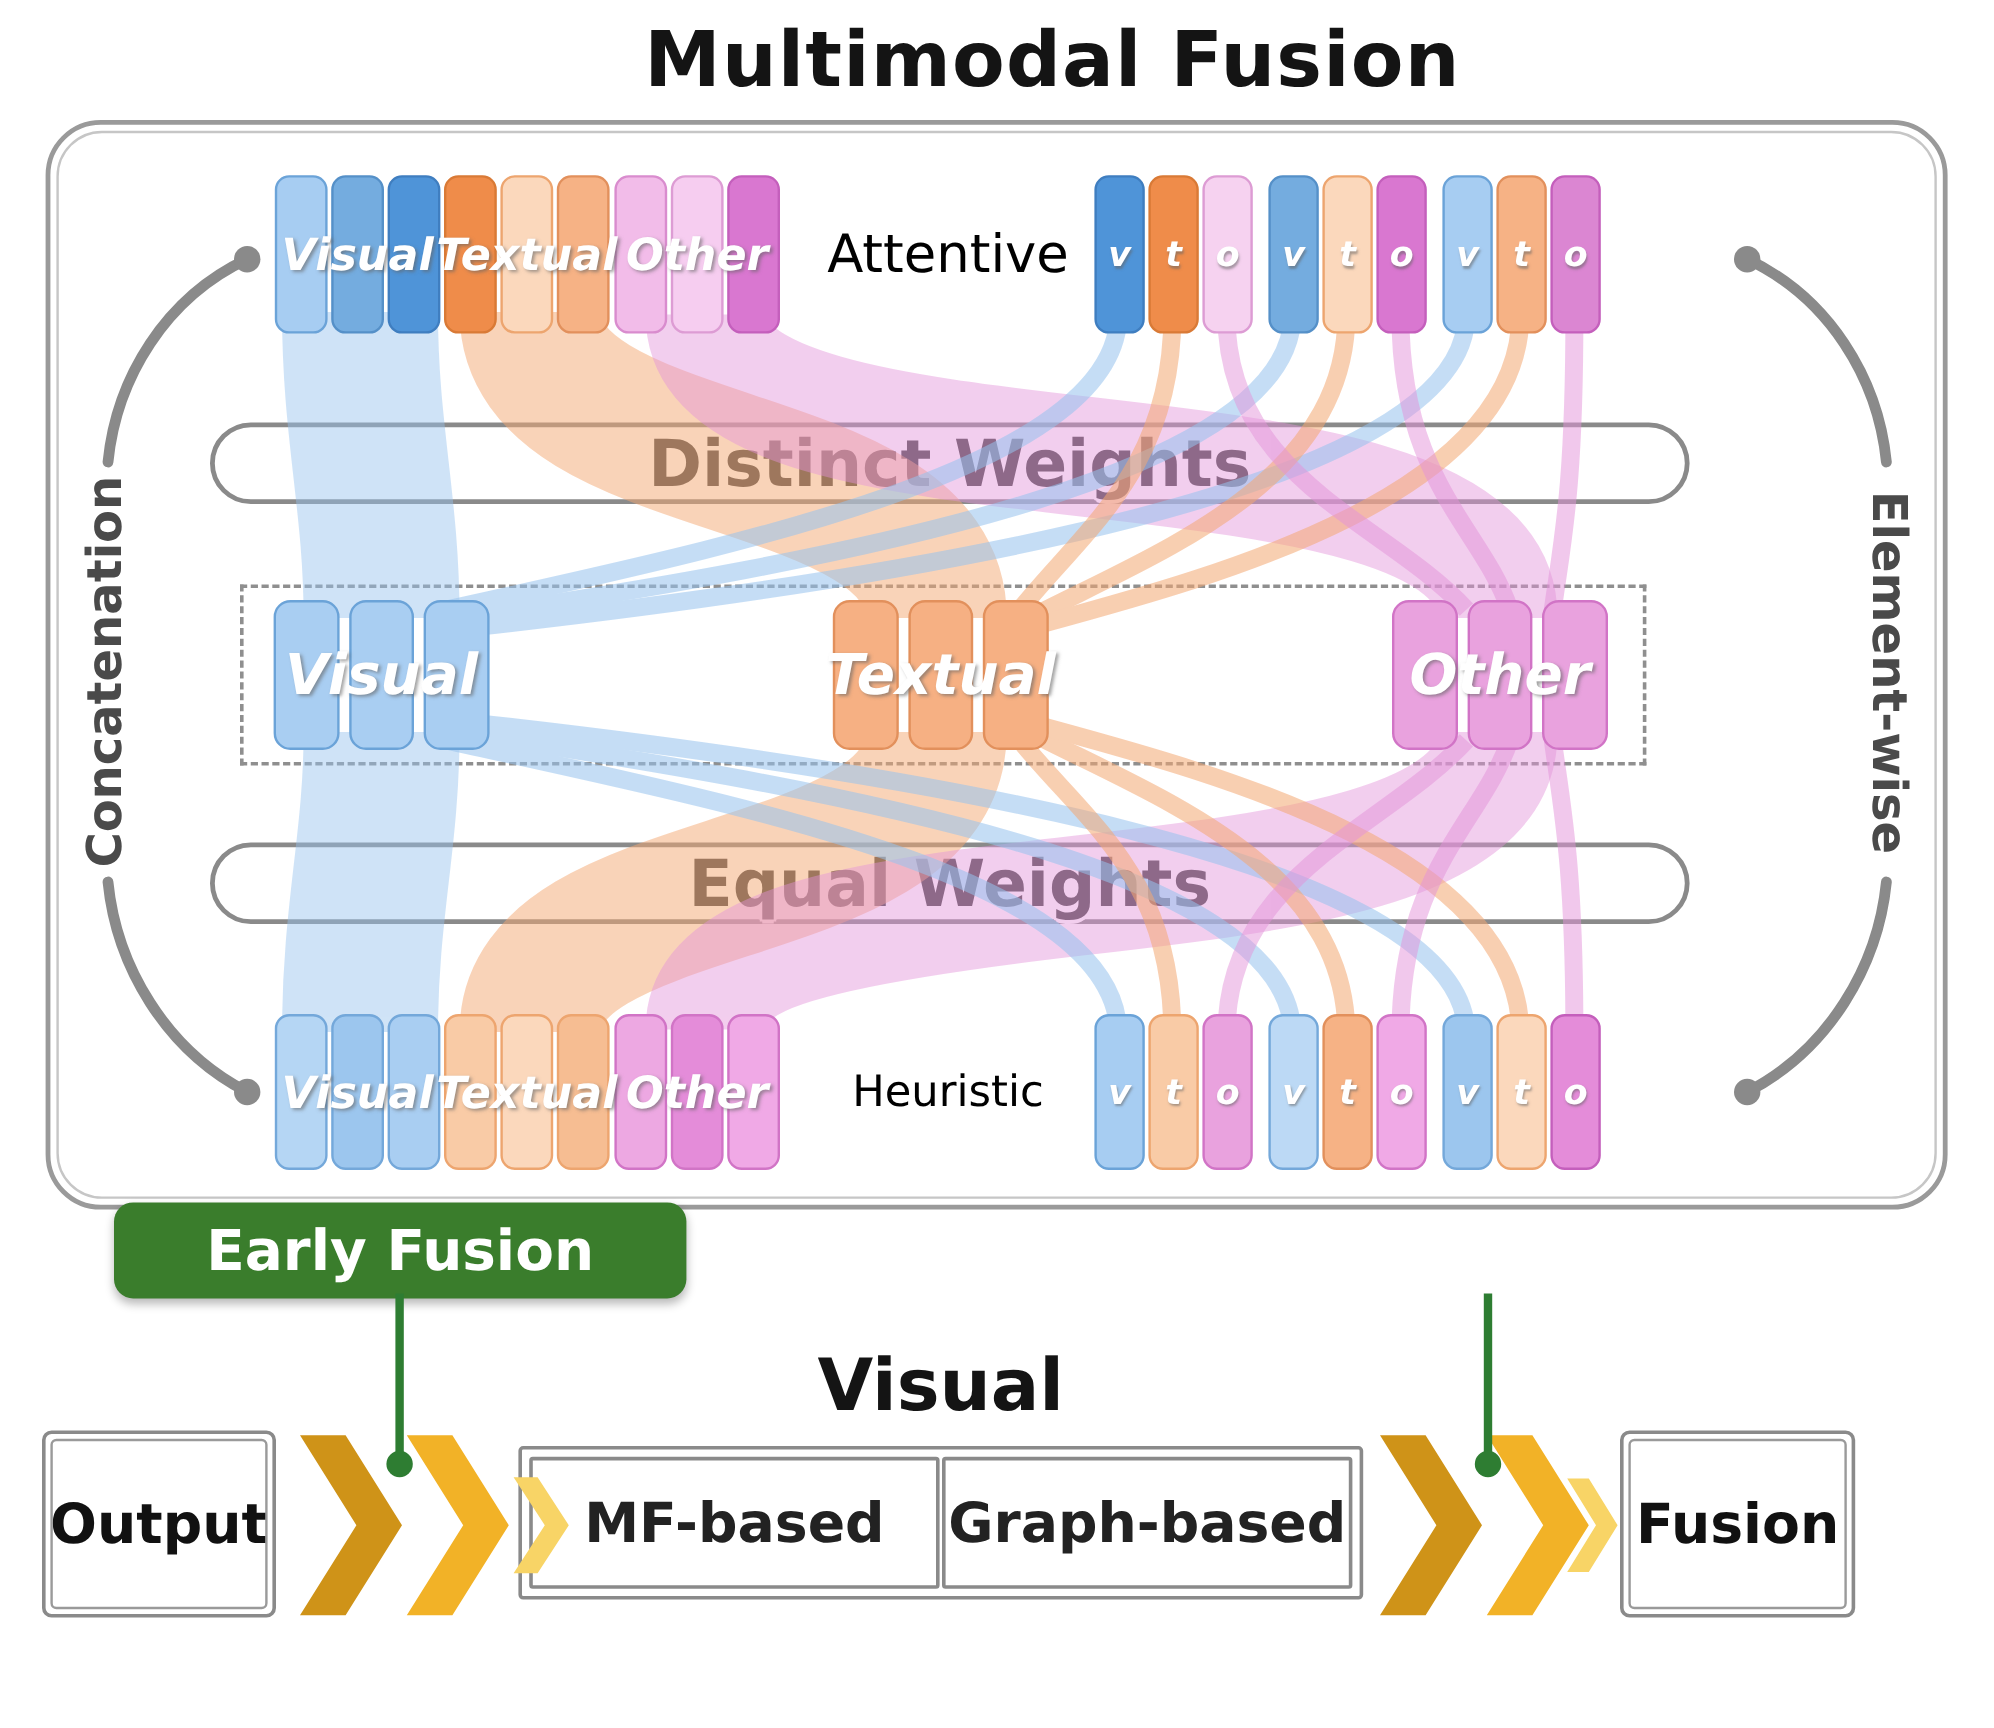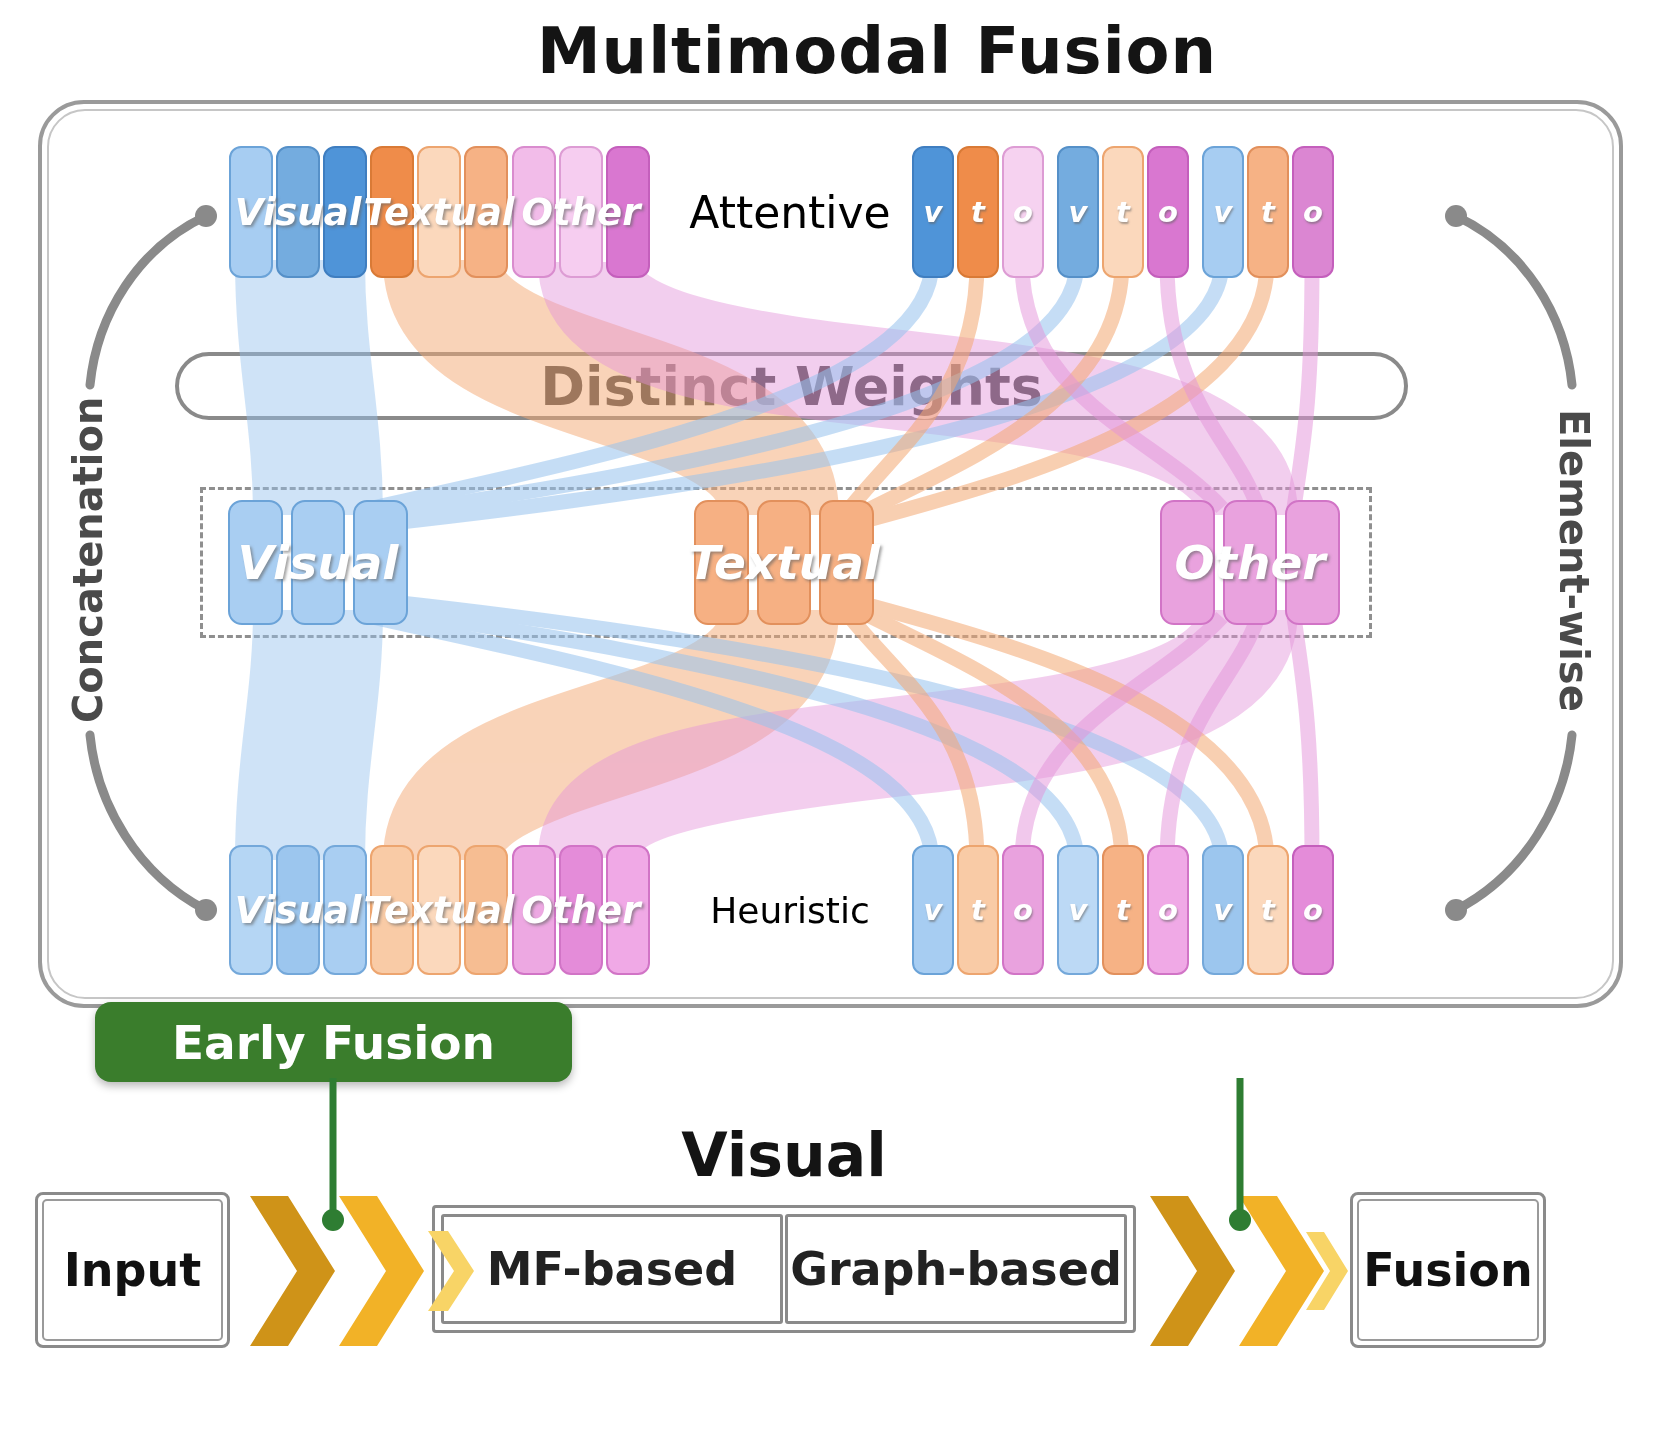--- a/index.html
+++ b/index.html
@@ -107,20 +107,21 @@
            0 -3px 0 #fff,0 3px 0 #fff,-3px 0 0 #fff,3px 0 0 #fff;}
 </style>
 </head>
 <body>
 
 <div class="page">
 
   <div class="panel"></div>
 
   <div class="wbar halo-sm" id="distinct">Distinct Weights</div>
+  <div class="wbar halo-sm" id="equal">Equal Weights</div>
 
   <div class="dashedbox"></div>
 
   <svg class="layer" viewBox="0 0 1662 1440">
 
     <g fill="none" opacity="0.45" stroke="#97c3ee">
       <path d="M 300 260 C 300 360, 318 420, 318 515" stroke-width="130"></path>
       <path d="M 318 610 C 318 700, 300 760, 300 860" stroke-width="130"></path>
     </g>
     <g fill="none" opacity="0.5" stroke="#f4a873">
@@ -262,21 +263,21 @@
   <div class="glabel" id="lbl-bt">Textual</div>
   <div class="glabel" id="lbl-bo">Other</div>
   <div class="mlabel halo-sm" id="heuristic">Heuristic</div>
 
   <div class="banner" id="early" style="background: rgb(58, 125, 44);">Early Fusion</div>
 
   <div class="title halo">Multimodal Fusion</div>
   <div class="enc-title halo">Visual</div>
 
   <div class="dbox" id="input">
-    <span>Input</span>
+    <span>Output</span>
   </div>
   <div class="encoder-outer">
     <div class="enc-cell">MF-based</div>
     <div class="enc-cell">Graph-based</div>
   </div>
   <div class="dbox" id="output">
     <span>Fusion</span>
   </div>
 
   <svg class="layer" viewBox="0 0 1662 1440">

